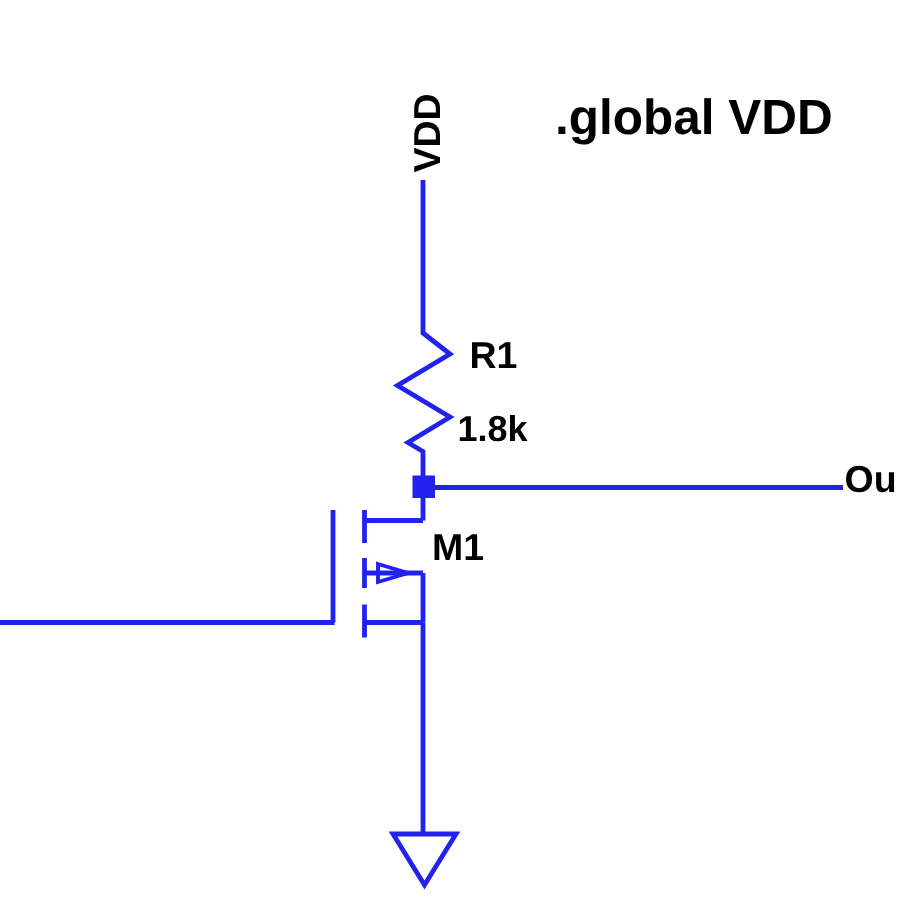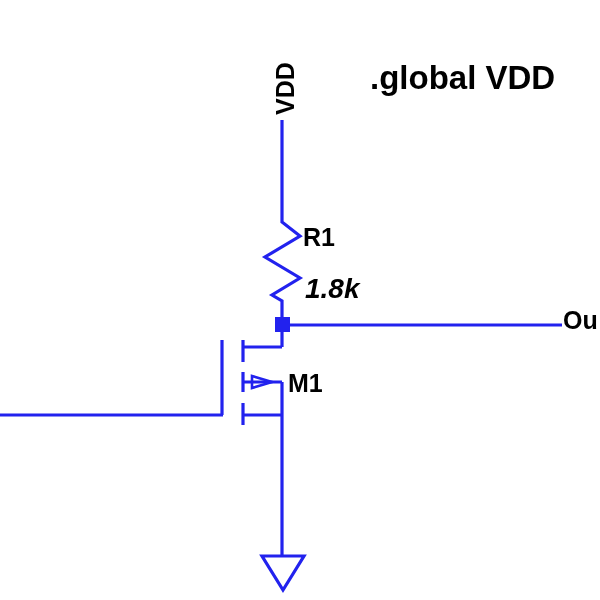--- a/index.html
+++ b/index.html
@@ -51,33 +51,32 @@
     color: #000000;
     white-space: pre;
     font-family: "Liberation Sans", sans-serif;
   }
   #label-global {
     left: 370px;
     top: 61px;
     font-size: 33px;
   }
   #label-r1 {
-    left: 303px;
+    left: 313px;
     top: 225px;
     font-size: 25px;
   }
   #label-rval {
     left: 305px;
     top: 275px;
-    font-size: 28px;
-    font-style: italic;
+    font-size: 24px;
   }
   #label-m1 {
     left: 288px;
-    top: 371px;
+    top: 353px;
     font-size: 25px;
   }
   #label-nmos {
     left: 288px;
     top: 398px;
     font-size: 25px;
   }
   #label-out {
     left: 563px;
     top: 308px;

